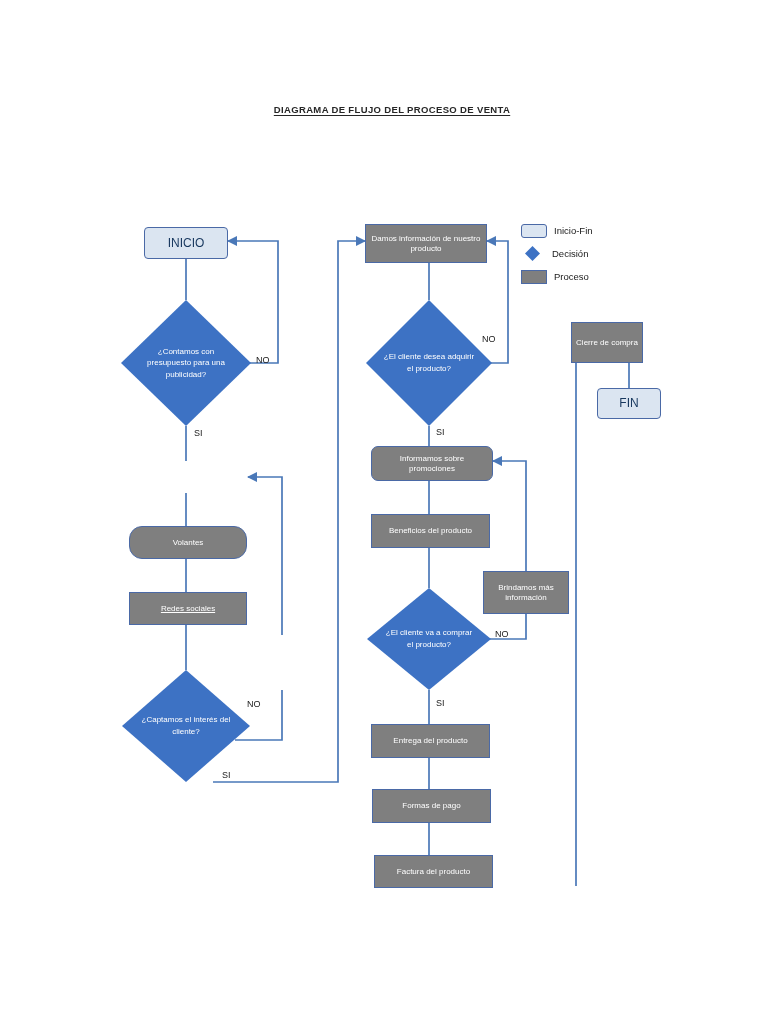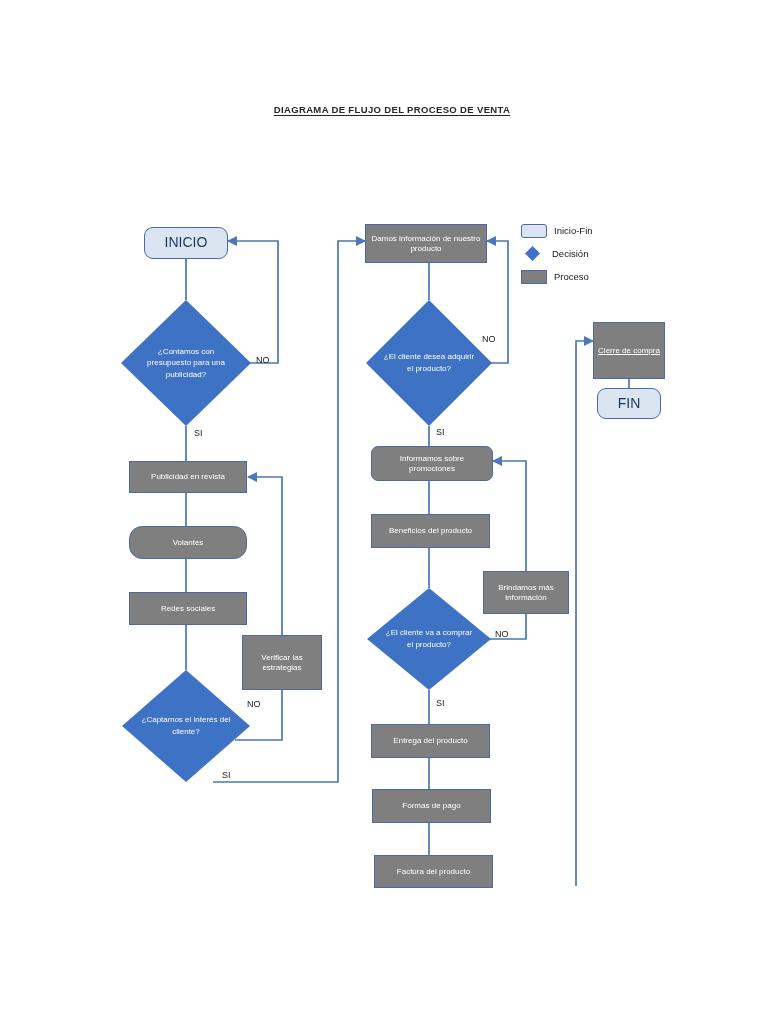--- a/index.html
+++ b/index.html
@@ -46,23 +46,23 @@
   .proc {
     background: #7f7f7f;
     border: 1.2px solid #4a69a6;
     color: #ffffff;
     font-size: 8px;
     padding: 2px 4px;
   }
   .term {
     background: #dbe5f1;
     border: 1.2px solid #4a69a6;
-    border-radius: 9px;
+    border-radius: 4px;
     color: #17375e;
-    font-size: 14px;
+    font-size: 12px;
   }
   .dec-wrap {
     position: absolute;
   }
   .dec-shape {
     position: absolute;
     left: 0; top: 0;
     width: 100%; height: 100%;
     background: #3d72c4;
     clip-path: polygon(50% 0%, 100% 50%, 50% 100%, 0% 50%);
@@ -192,35 +192,29 @@
 
   <div class="node term" style="left:136px; top:227px; width:84px; height:32px;">
     <span>INICIO</span>
   </div>
 
   <div class="dec-wrap" style="left:113px; top:300px; width:130px; height:126px;">
     <div class="dec-shape"></div>
     <div class="dec-text">¿Contamos con presupuesto para una publicidad?</div>
   </div>
 
-  <div class="node proc" style="left:121px; top:461px; width:118px; height:32px;">
-    <span>Publicidad en revista</span>
-  </div>
 
   <div class="node proc" style="left:121px; top:526px; width:118px; height:33px;border-radius:13px;">
     <span>Volantes</span>
   </div>
 
-  <div class="node proc" style="left:121px; top:592px; width:118px; height:33px;">
+  <div class="node proc" style="left:121px; top:592px; width:118px; height:33px;text-decoration:underline;">
     <span>Redes sociales</span>
   </div>
 
-  <div class="node proc" style="left:234px; top:635px; width:80px; height:55px;">
-    <span>Verificar las estrategias</span>
-  </div>
 
   <div class="dec-wrap" style="left:114px; top:670px; width:128px; height:112px;">
     <div class="dec-shape"></div>
     <div class="dec-text">¿Captamos el interés del cliente?</div>
   </div>
 
   <div class="node proc" style="left:357px; top:224px; width:122px; height:39px;">
     <span>Damos información de nuestro producto</span>
   </div>
 
@@ -251,21 +245,21 @@
   </div>
 
   <div class="node proc" style="left:366px; top:855px; width:119px; height:33px;">
     <span>Factura del producto</span>
   </div>
 
   <div class="node proc" style="left:364px; top:789px; width:119px; height:34px;">
     <span>Formas de pago</span>
   </div>
 
-  <div class="node proc" style="left:585px; top:322px; width:72px; height:57px;text-decoration:underline;">
+  <div class="node proc" style="left:563px; top:322px; width:72px; height:41px;">
     <span>Cierre de compra</span>
   </div>
 
   <div class="node term" style="left:589px; top:388px; width:64px; height:31px;">
     <span>FIN</span>
   </div>
 
   <div class="edge-label" style="left:248px; top:355px;">NO</div>
   <div class="edge-label" style="left:186px; top:428px;">SI</div>
   <div class="edge-label" style="left:239px; top:699px;">NO</div>

